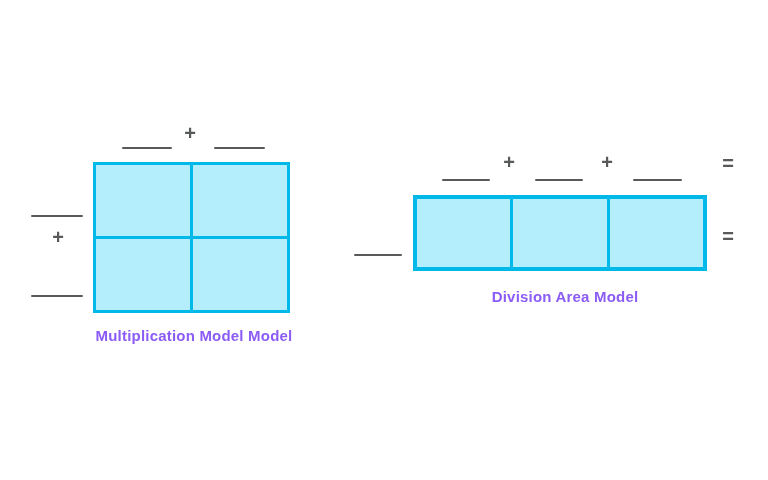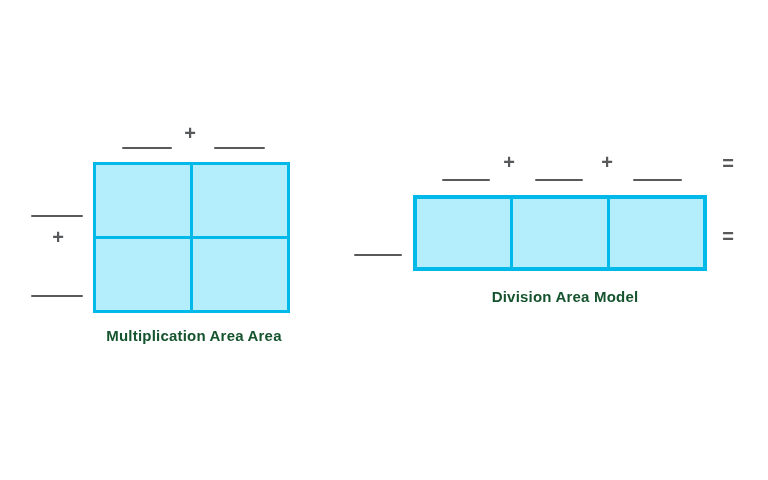--- a/index.html
+++ b/index.html
@@ -49,21 +49,21 @@
   .op {
     color: #58595b;
     font-size: 20px;
     font-weight: 600;
     line-height: 20px;
     text-align: center;
     width: 18px;
   }
 
   .model-title {
-    color: #14532d;
+    color: #8b5cf6;
     font-size: 15px;
     font-weight: 700;
     letter-spacing: 0.2px;
     text-align: center;
     line-height: 18px;
   }
 </style>
 </head>
 <body>
 
@@ -79,21 +79,21 @@
     <div class="abs op" style="left:49px; top:227px;">+</div>
     <div class="abs blank" style="left:31px; top:295px; width:52px;"></div>
 
     <div class="abs model-box mult">
       <div class="cell"></div>
       <div class="cell"></div>
       <div class="cell"></div>
       <div class="cell"></div>
     </div>
 
-    <div class="abs model-title" style="left:84px; top:327px; width:220px;">Multiplication Area Area</div>
+    <div class="abs model-title" style="left:84px; top:327px; width:220px;">Multiplication Model Model</div>
   </div>
 
   <div>
 
     <div class="abs blank" style="left:442px; top:179px; width:48px;"></div>
     <div class="abs op" style="left:500px; top:152px;">+</div>
     <div class="abs blank" style="left:535px; top:179px; width:48px;"></div>
     <div class="abs op" style="left:598px; top:152px;">+</div>
     <div class="abs blank" style="left:633px; top:179px; width:49px;"></div>
     <div class="abs op" style="left:719px; top:153px;">=</div>

